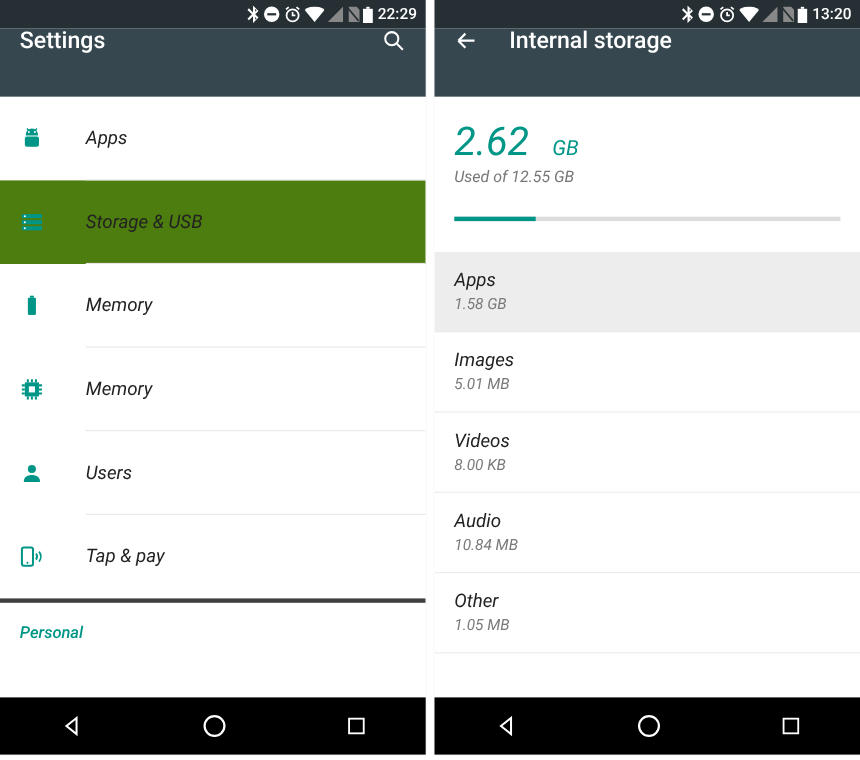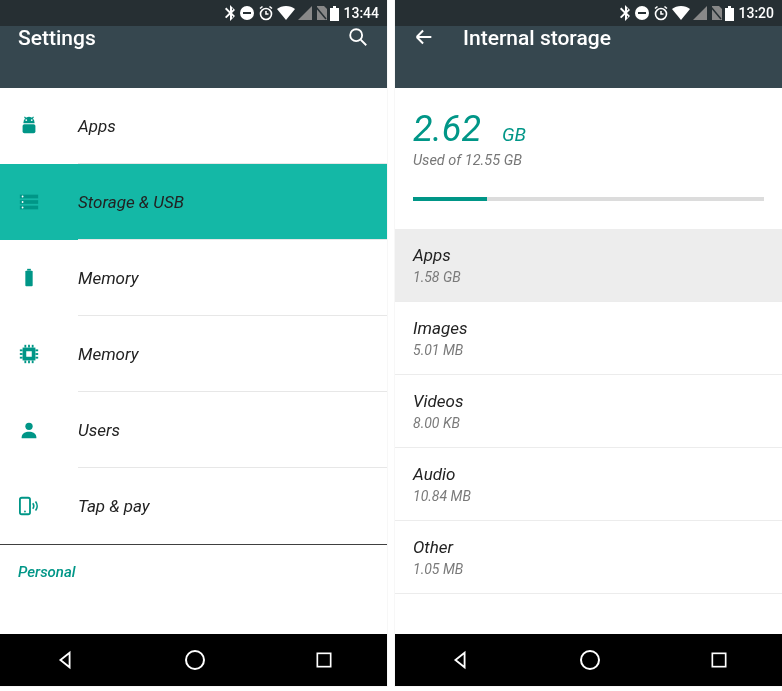--- a/index.html
+++ b/index.html
@@ -50,42 +50,42 @@
       flex: 1;
     }
     .app-bar .back { flex: 0 0 auto; }
     .content { flex: 1; overflow: hidden; background:#fff;font-style:italic; }
     .settings-row {
       display: flex;
       align-items: center;
       height: 76px;
       padding-left: 18px;
     }
-    .settings-row.selected { background:#14b8a6; }
+    .settings-row.selected { background:#4d7c0f; }
     .row-icon {
       width: 60px;
       display:flex;
       align-items:center;
       flex: 0 0 60px;
     }
     .row-label {
       font-size: 17px;
       color: #222;
       flex:1;
       height:100%;
       display:flex;
       align-items:center;
     }
     .row-label.div-bottom { border-bottom: 1px solid #e7e7e7; }
     .section-header {
       color: #009687;
       font-size: 15px;
       font-weight: 500;
       padding: 18px 18px 16px;
-      border-top: 1px solid #404040;
+      border-top: 4px solid #404040;
     }
     .nav-bar {
       height: 52px;
       background: #000;
       display: flex;
       justify-content: space-around;
       align-items: center;
     }
     .nav-bar svg { display:block; }
     
@@ -155,21 +155,21 @@
         </svg>
       <svg width="12" height="14" viewBox="0 0 12 14">
           <path fill="#888" d="M2 0h7l3 3v11H2z"></path>
           <line x1="1" y1="1" x2="11" y2="13" stroke="#262f33" stroke-width="1.5"></line>
         </svg>
       <svg width="9" height="15" viewBox="0 0 9 15">
           <rect x="0" y="2" width="9" height="13" fill="#fff"></rect>
           <rect x="3" y="0" width="3" height="2" fill="#fff"></rect>
         </svg>
     </div>
-    <span>13:44</span>
+    <span>22:29</span>
   </div>
 
   <div class="app-bar">
     <span class="title">Settings</span>
     <span>
       <svg width="22" height="22" viewBox="0 0 24 24">
           <circle cx="10" cy="10" r="6.5" fill="none" stroke="#fff" stroke-width="2"></circle>
           <line x1="15" y1="15" x2="21" y2="21" stroke="#fff" stroke-width="2"></line>
         </svg>
     </span>

